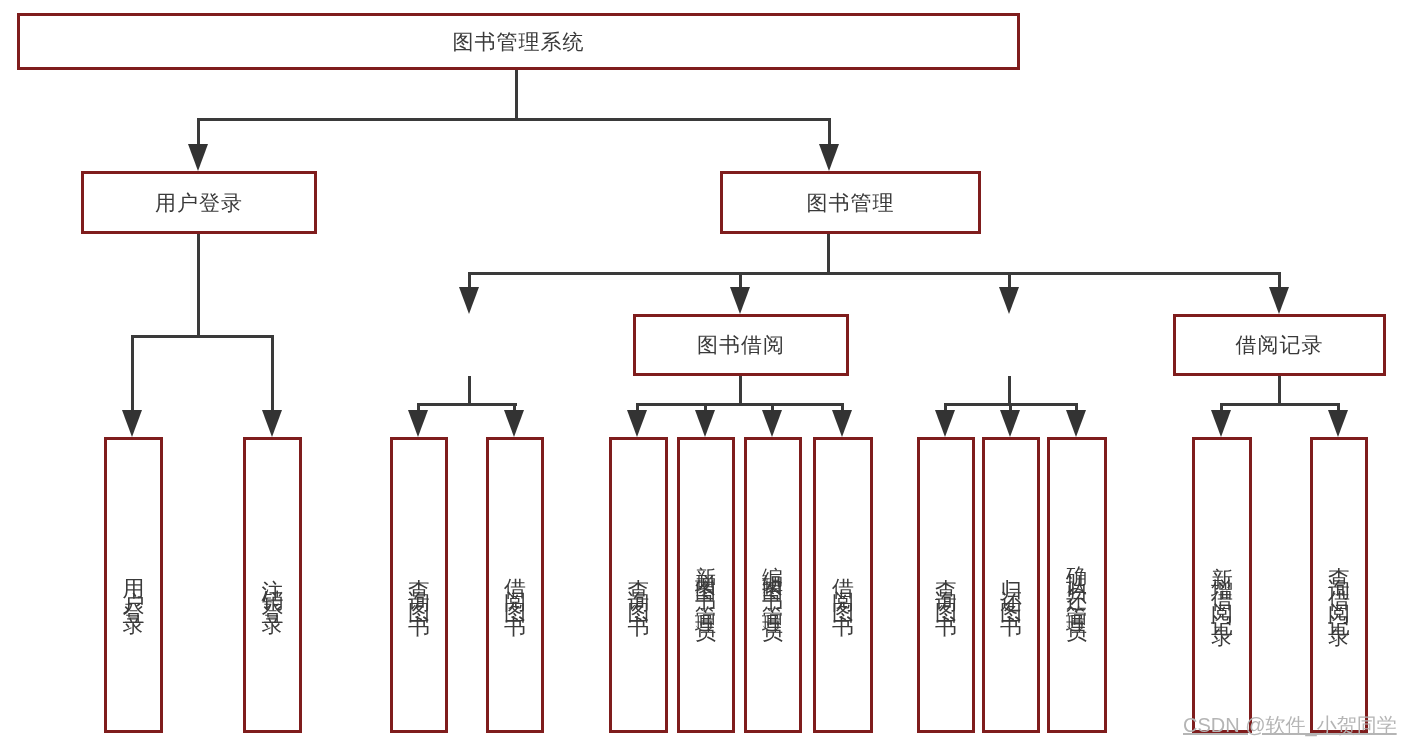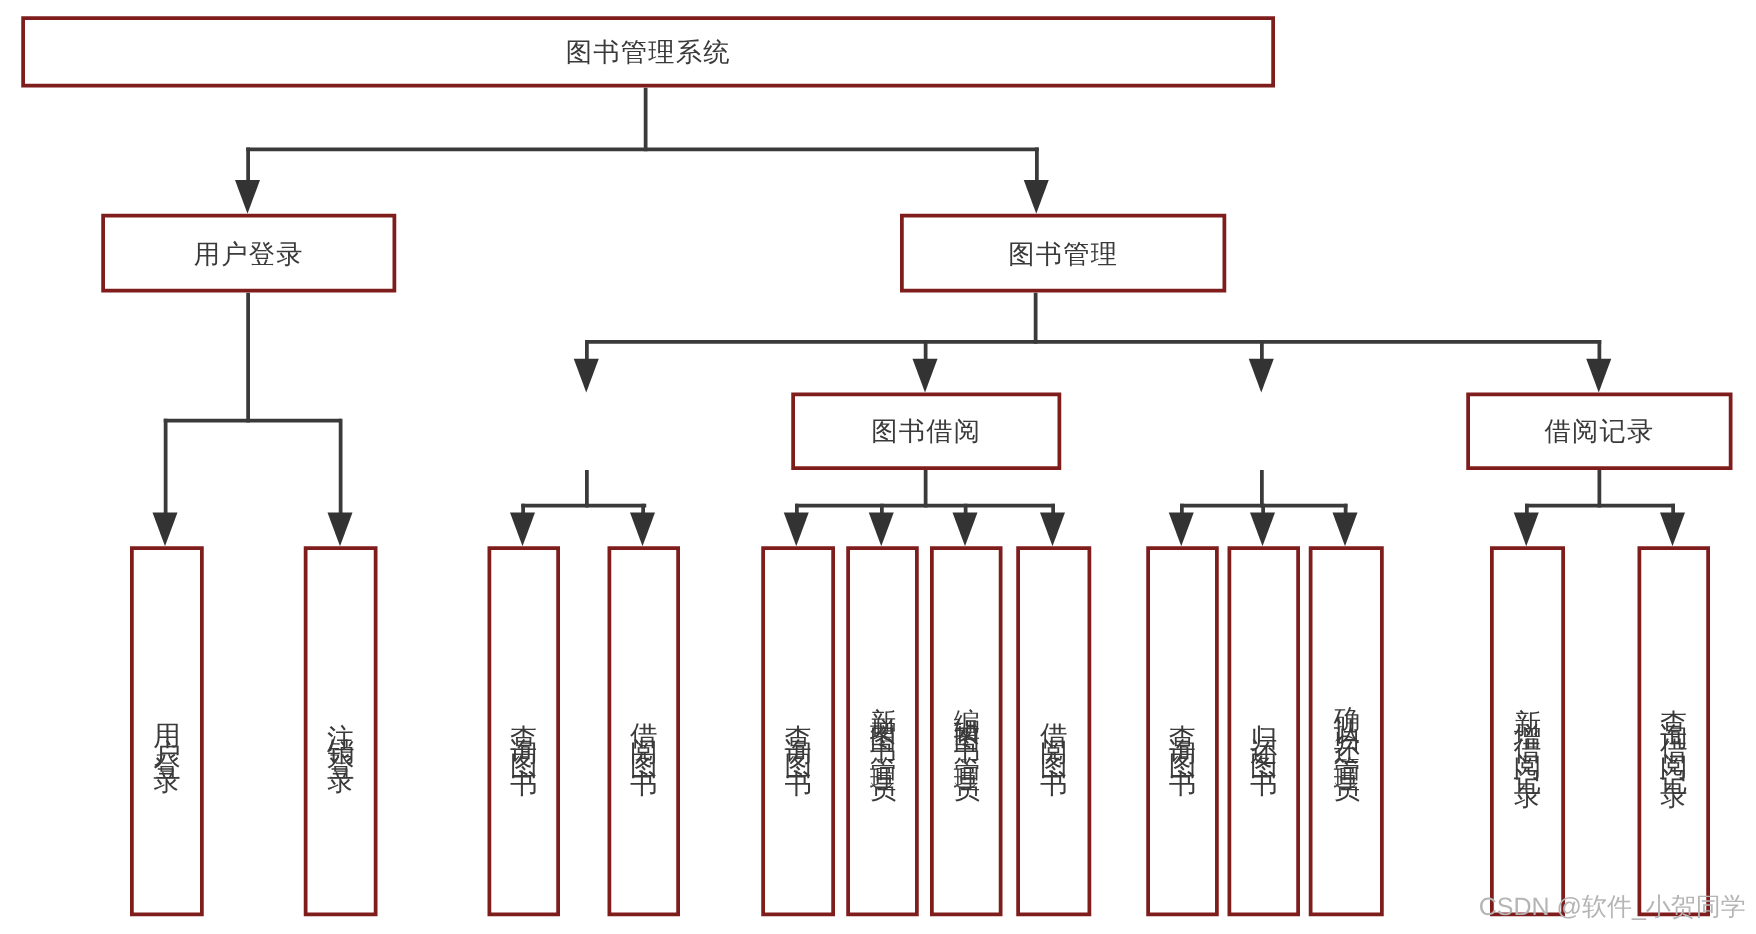--- a/index.html
+++ b/index.html
@@ -19,21 +19,21 @@
   .vtext.tight{font-size:21px;letter-spacing:8px;}
   .vl{position:absolute;width:3px;background:#3a3a3a;}
   .hl{position:absolute;height:3px;background:#3a3a3a;}
   .arr{
     position:absolute;width:0;height:0;
     border-left:10px solid transparent;border-right:10px solid transparent;
     border-top:27px solid #333333;
   }
   .watermark{
     position:absolute;left:1183px;top:712px;font-size:20px;color:#b5b5b5;
-    white-space:nowrap;z-index:5;
+    white-space:nowrap;z-index:5;text-decoration:underline;
   }
 </style>
 </head>
 <body>
 
 <div class="canvas">
 
   <div class="vl" style="left:515px;top:70px;height:51px"></div>
   <div class="hl" style="left:197px;top:118px;width:634px"></div>
   <div class="vl" style="left:197px;top:118px;height:32px"></div>

